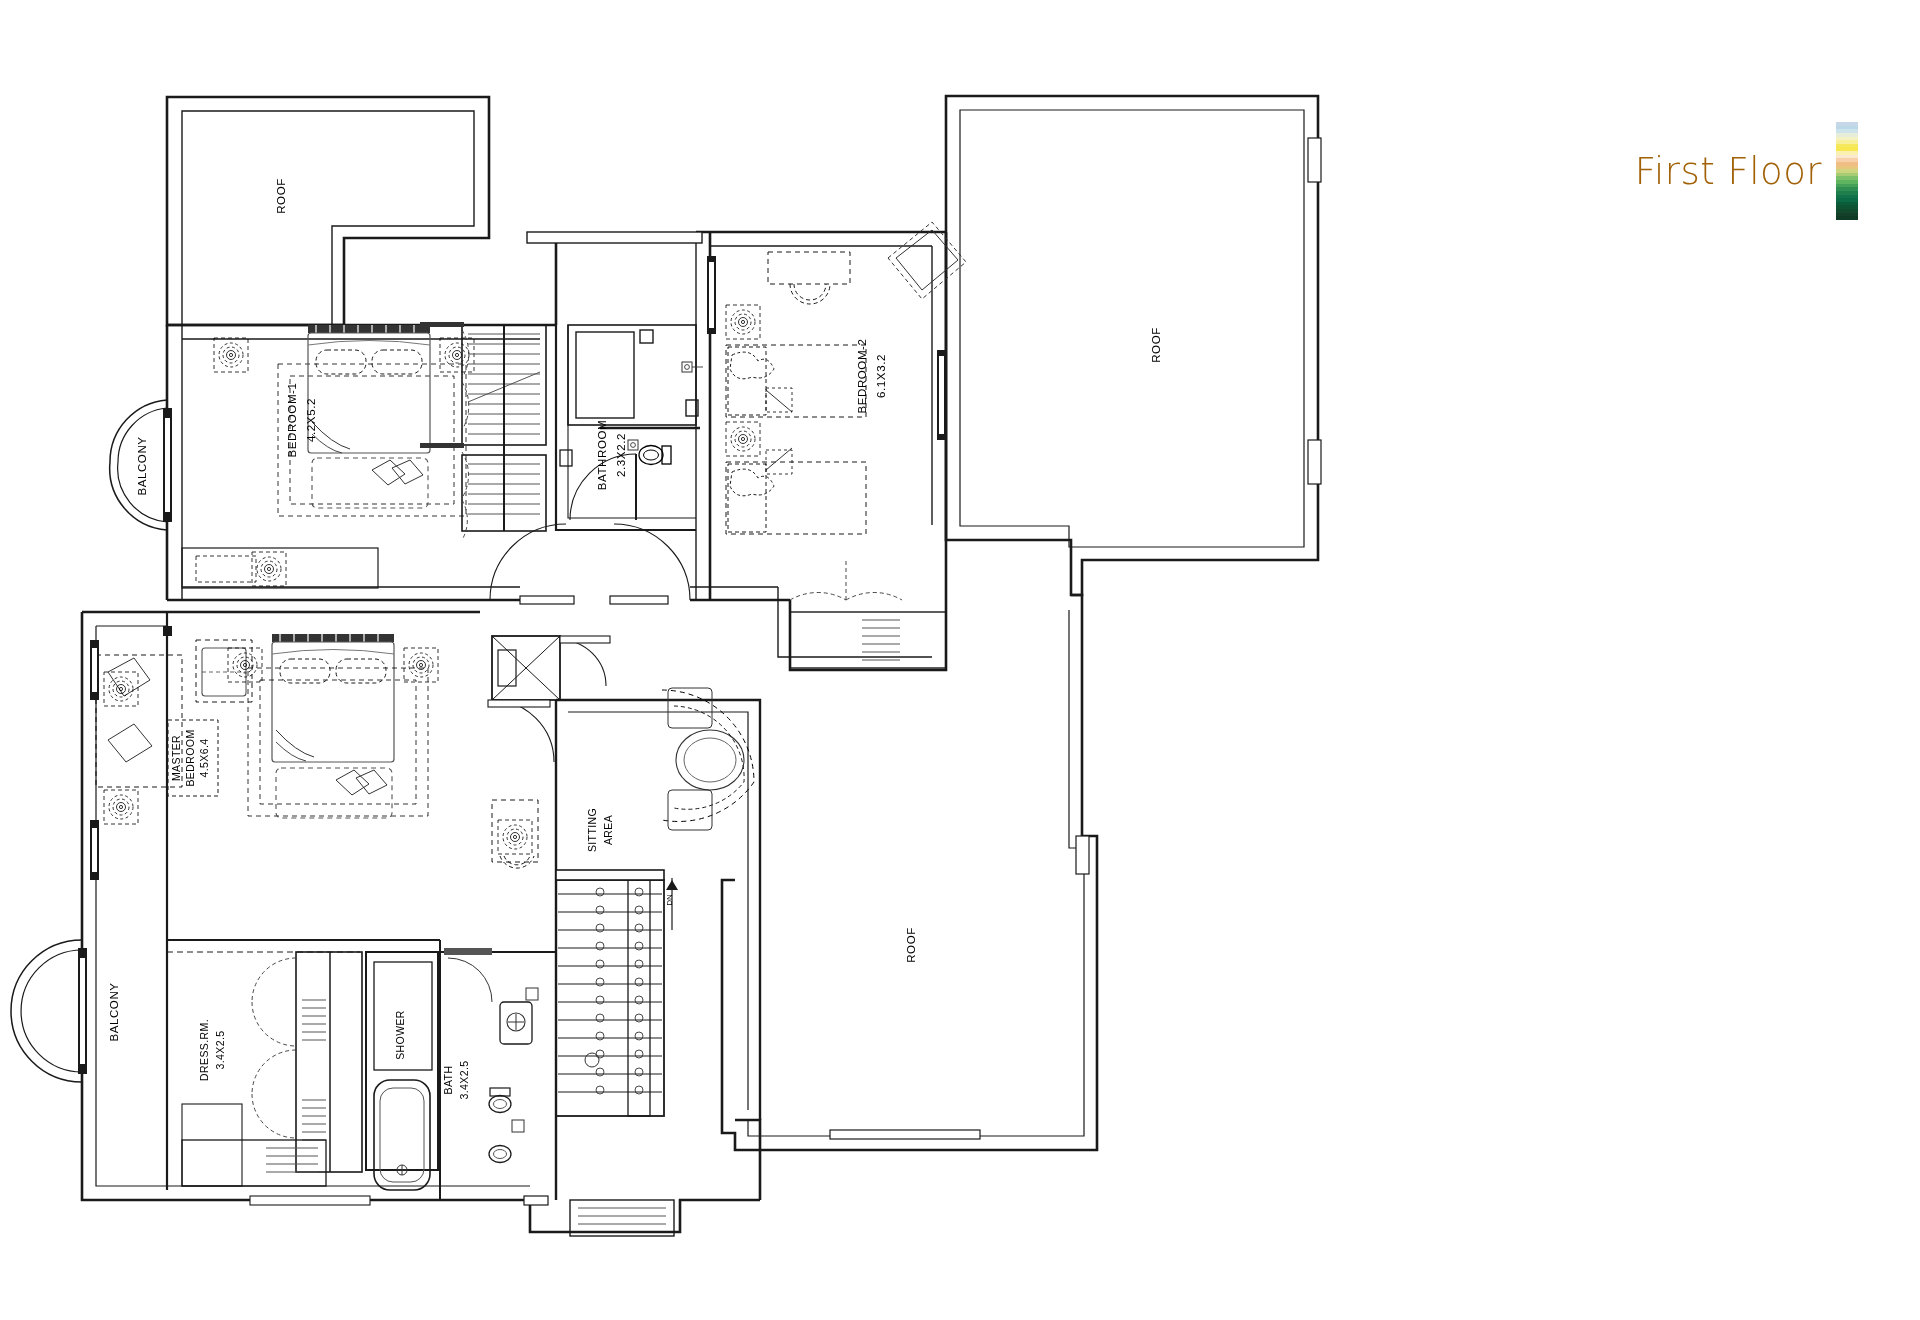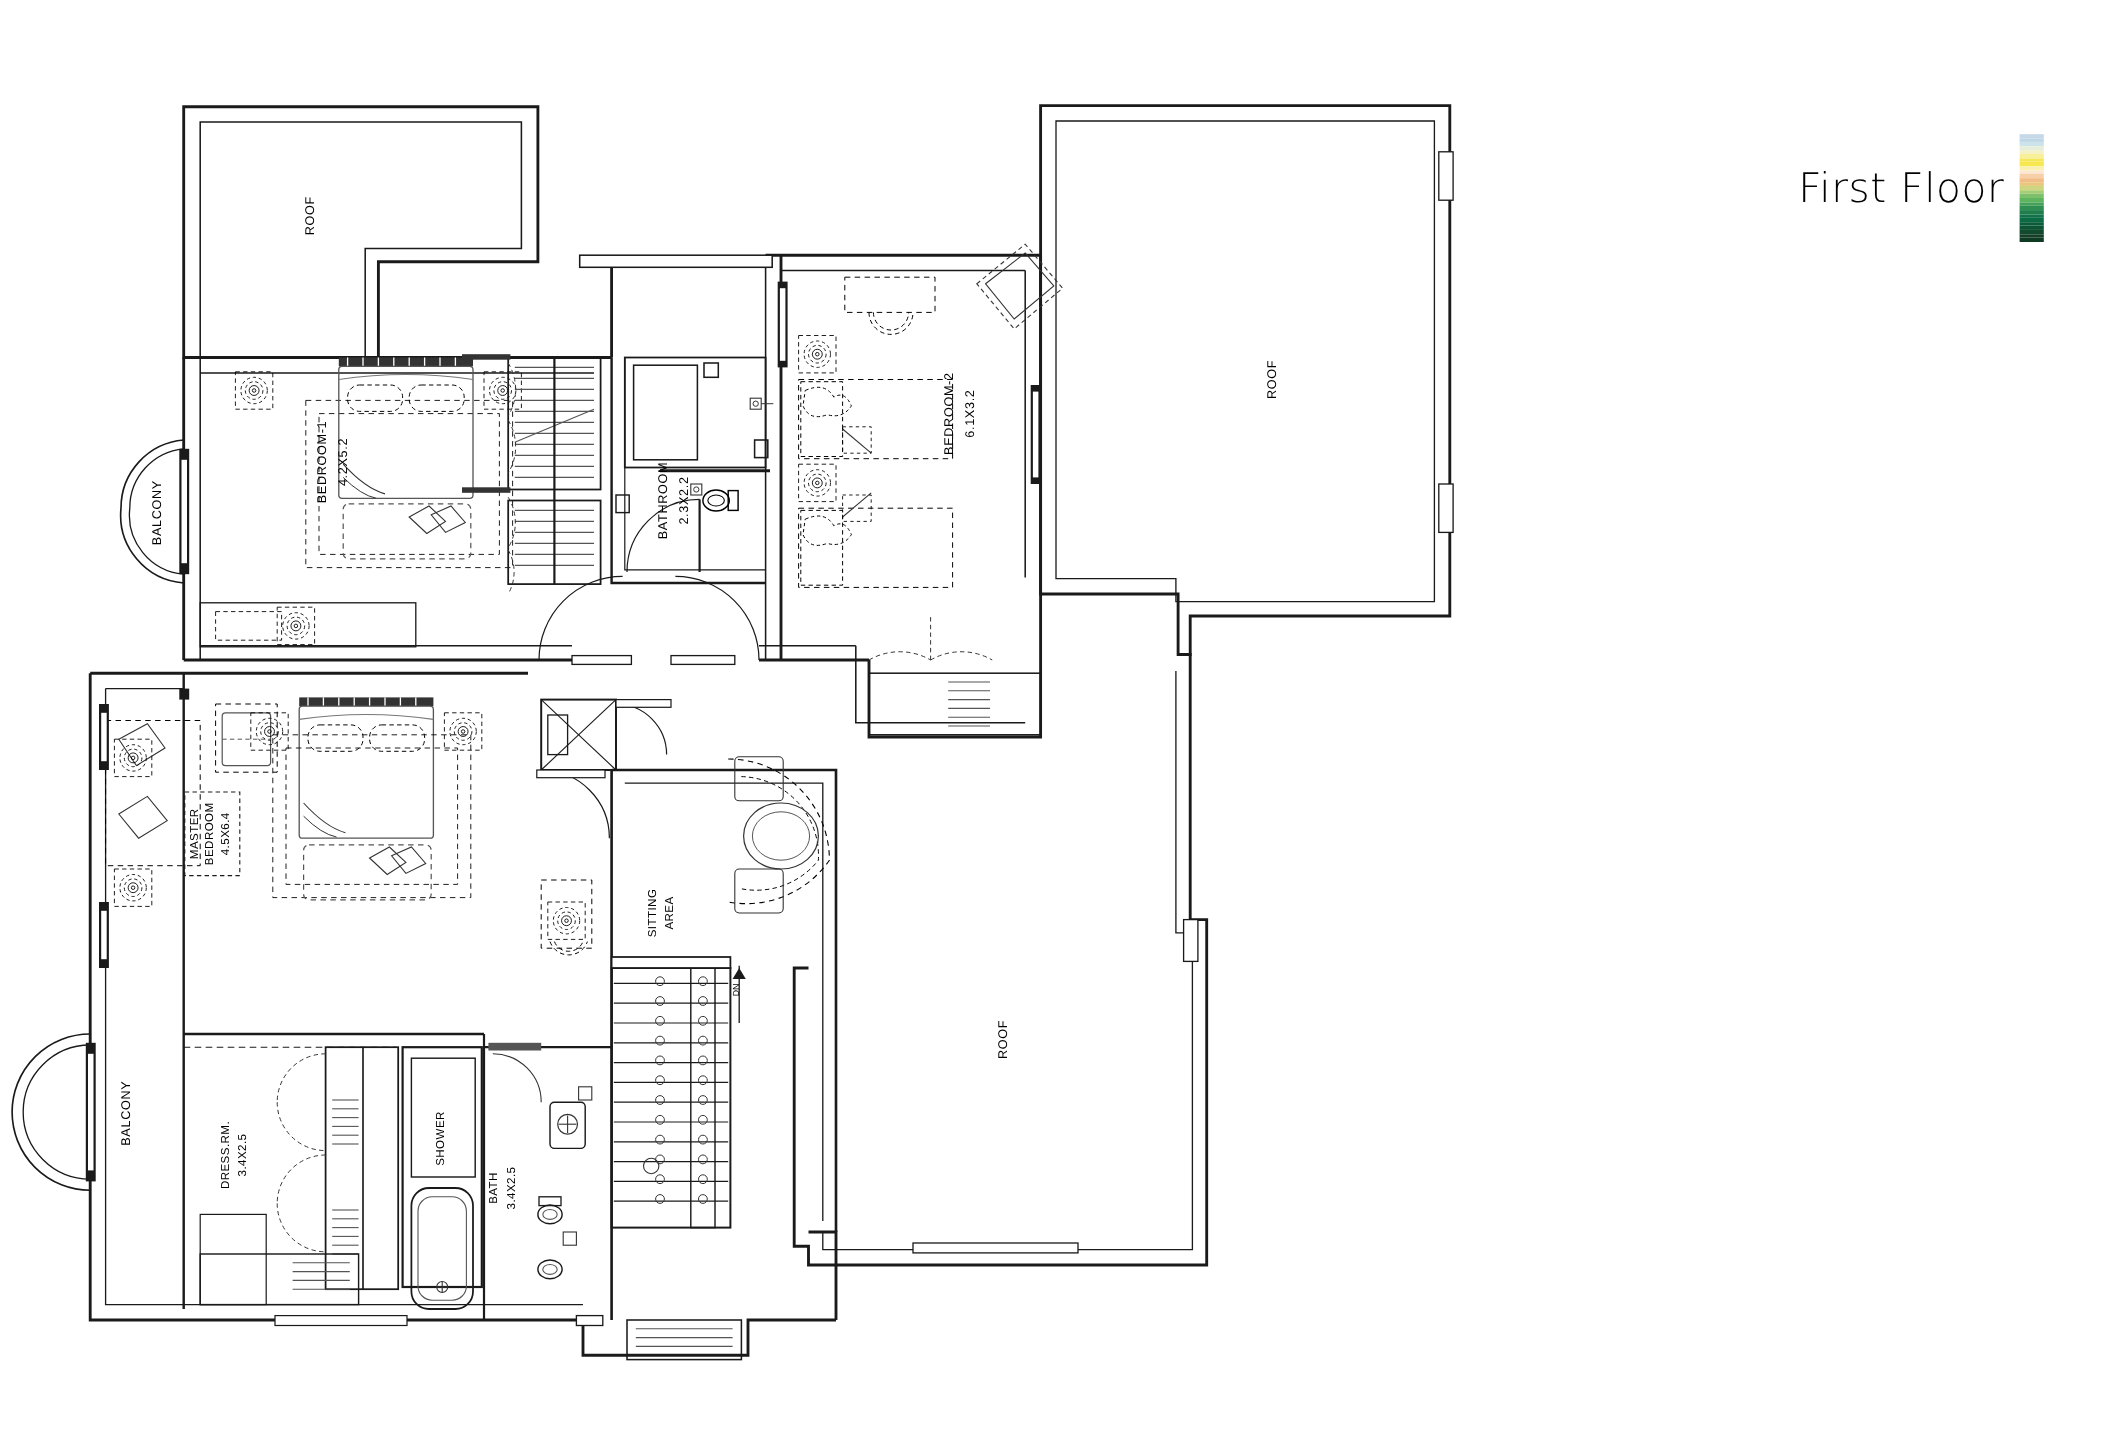--- a/index.html
+++ b/index.html
@@ -25,21 +25,21 @@
     right: 62px;
     top: 122px;
     display: flex;
     align-items: center;
     gap: 14px;
   }
   .title-text {
     font-family: "DejaVu Sans", sans-serif;
     font-size: 37px;
     font-weight: 300;
-    color: #000000;
+    color: #a16207;
     letter-spacing: 0.5px;
     white-space: nowrap;
   }
   .logo-bar {
     width: 22px;
     height: 98px;
     display: flex;
     flex-direction: column;
   }
   .logo-bar i {

